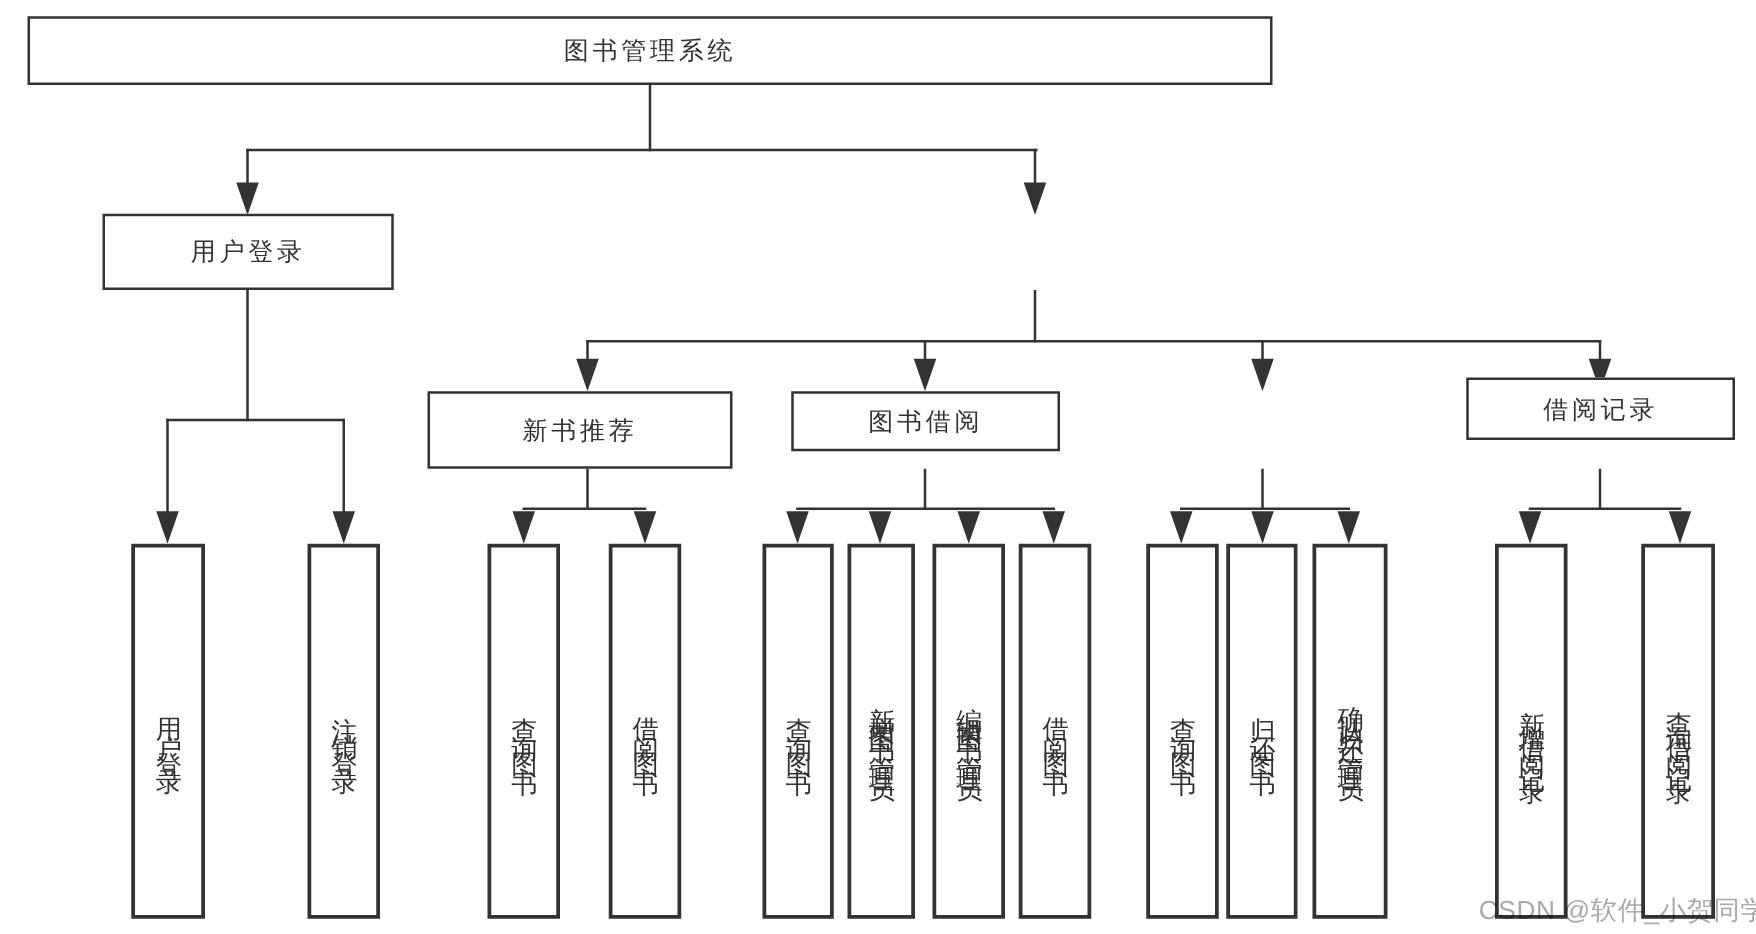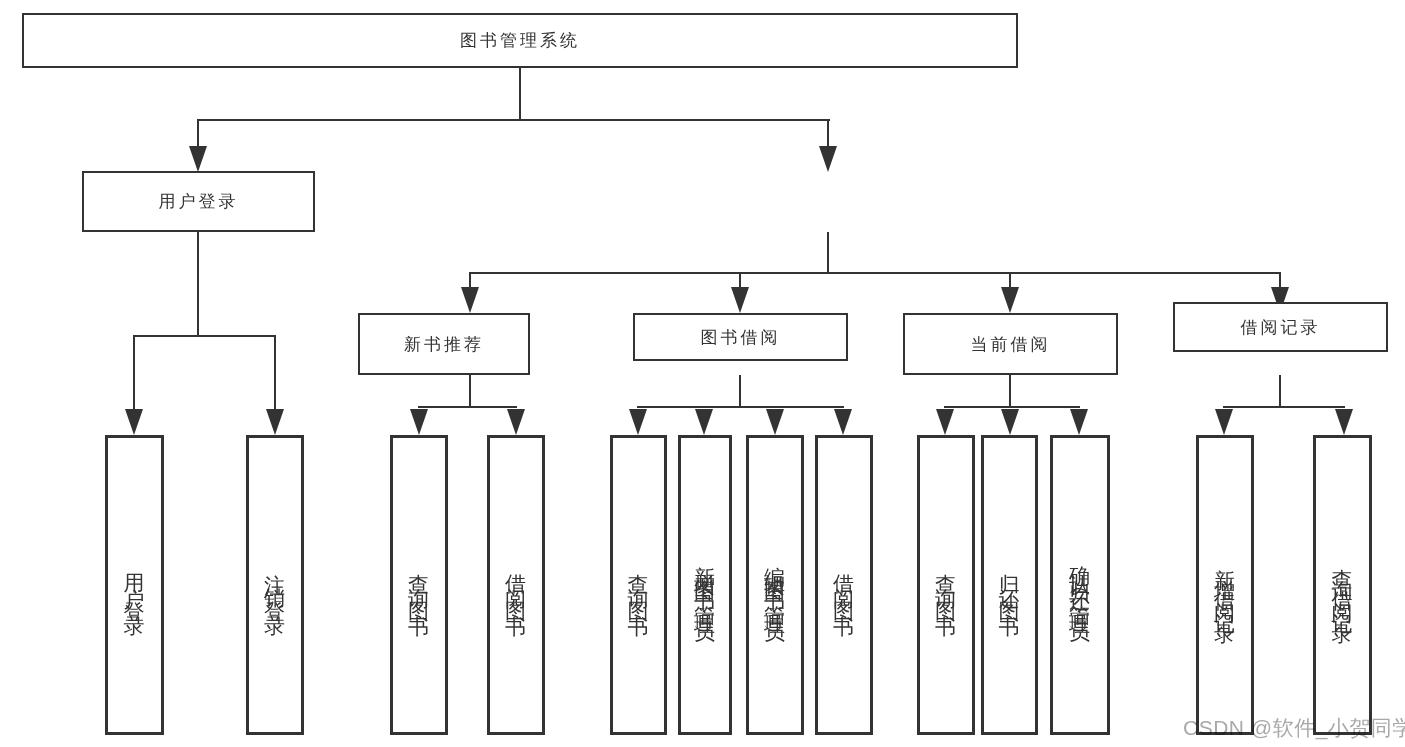--- a/index.html
+++ b/index.html
@@ -15,21 +15,21 @@
     position:absolute;
     box-sizing:border-box;
     background:#ffffff;
     border:2px solid #333333;
     display:flex;
     align-items:center;
     justify-content:center;
     z-index:2;
   }
   .hbox{
-    font-size:17px;
+    font-size:20px;
     letter-spacing:3px;
     white-space:nowrap;
   }
   .leaf{
     top:435px;
     height:300px;
     border-width:3px;
     writing-mode:vertical-rl;
     text-orientation:mixed;
     font-size:21px;
@@ -87,23 +87,22 @@
   <div class="hline" style="left:469px;top:272px;width:812px"></div>
   <div class="vline" style="left:469px;top:272px;height:18px"></div>
   <div class="vline" style="left:739px;top:272px;height:18px"></div>
   <div class="vline" style="left:1009px;top:272px;height:18px"></div>
   <div class="vline" style="left:1279px;top:272px;height:18px"></div>
   <div class="arrow" style="left:461px;top:287px"></div>
   <div class="arrow" style="left:731px;top:287px"></div>
   <div class="arrow" style="left:1001px;top:287px"></div>
   <div class="arrow" style="left:1271px;top:287px"></div>
 
-  <div class="box hbox" style="left:358px;top:313px;width:172px;height:62px">新书推荐</div>
+  <div class="box hbox" style="left:342px;top:313px;width:244px;height:62px">新书推荐</div>
   <div class="box hbox" style="left:633px;top:313px;width:215px;height:48px">图书借阅</div>
-  <div class="box hbox" style="left:903px;top:313px;width:215px;height:62px">当前借阅</div>
   <div class="box hbox" style="left:1173px;top:302px;width:215px;height:50px">借阅记录</div>
 
   <div class="vline" style="left:469px;top:375px;height:33px"></div>
   <div class="hline" style="left:418px;top:406px;width:99px"></div>
   <div class="arrow" style="left:410px;top:409px"></div>
   <div class="arrow" style="left:507px;top:409px"></div>
 
   <div class="vline" style="left:739px;top:375px;height:33px"></div>
   <div class="hline" style="left:637px;top:406px;width:207px"></div>
   <div class="arrow" style="left:629px;top:409px"></div>

